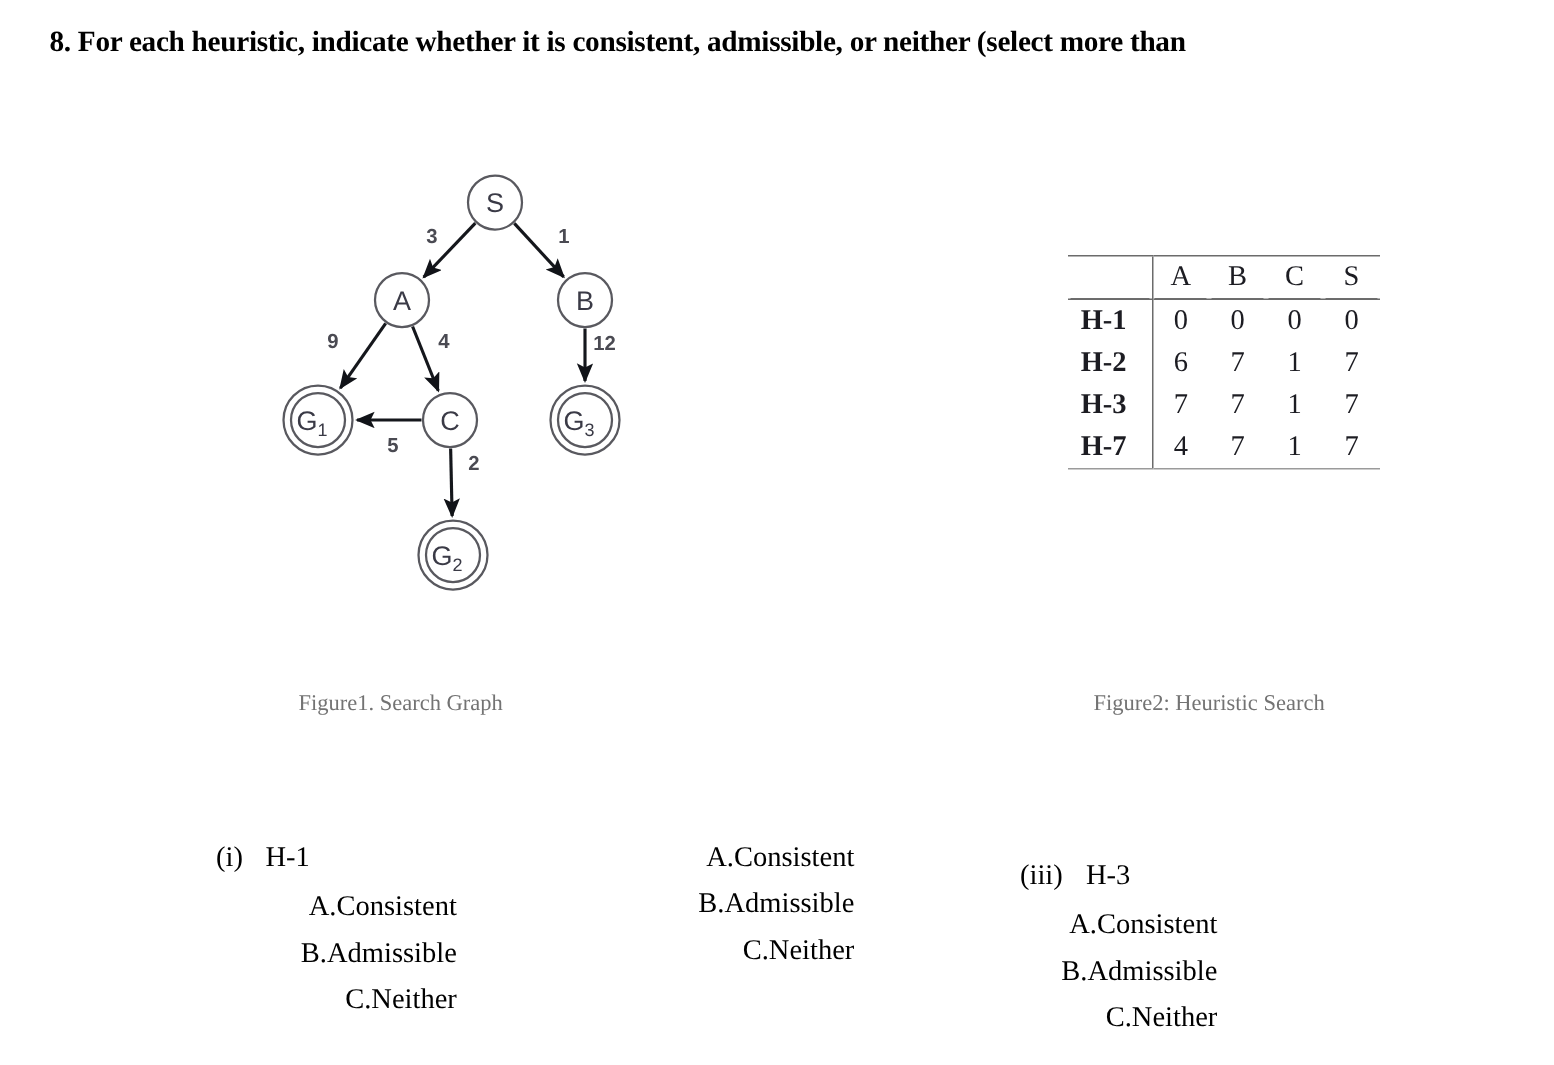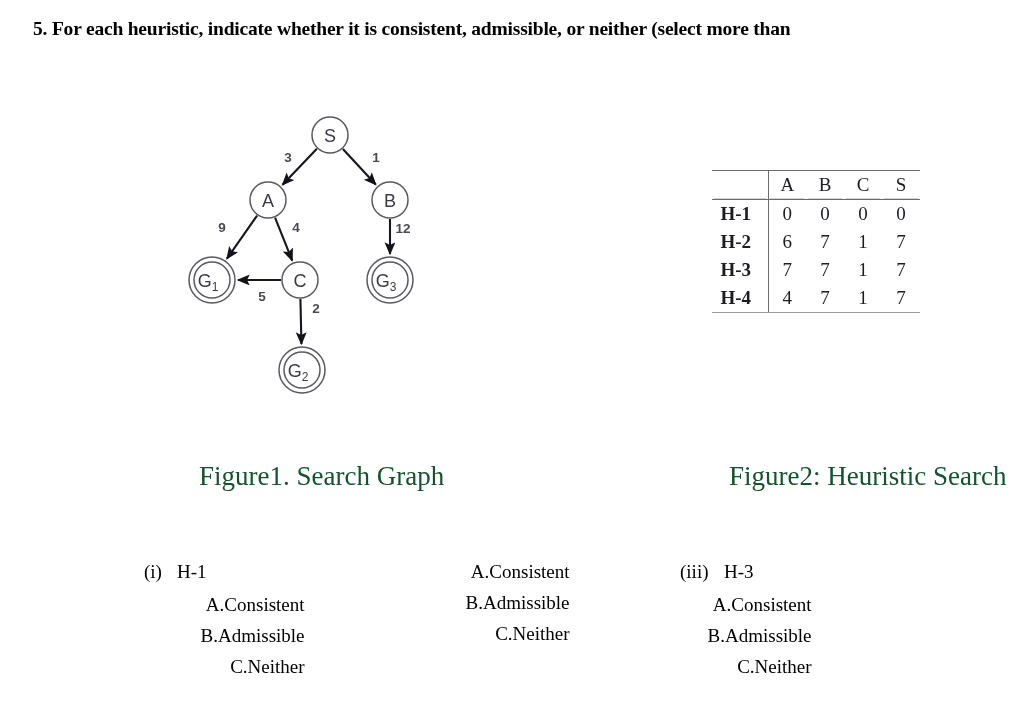--- a/index.html
+++ b/index.html
@@ -82,22 +82,22 @@
   table.heur thead tr.headrow td.vdiv,
   table.heur tbody tr td.vdiv { border-left: 1.3px solid #6b6b6b; }
   table.heur tbody tr.firstbody td { border-top: 1.3px solid #6b6b6b; }
   table.heur tbody tr.firstbody td.dbl { box-shadow: 0 -3px 0 -1.7px #6b6b6b; }
   table.heur tbody tr.lastbody td { border-bottom: 1.3px solid #9a9a9a; }
 
   
   .caption {
     position: absolute;
     font-family: "Liberation Serif", serif;
-    font-size: 27px;
-    color: #14532d;
+    font-size: 15px;
+    color: #737373;
     white-space: nowrap;
   }
   .caption-1 { left: 199px; top: 461px; }
   .caption-2 { left: 729px; top: 461px; }
 
   
   .options-area {
     position: absolute;
     left: 0;
     top: 556px;
@@ -134,29 +134,29 @@
 
   
   .opt-col-1 .opt-roman { width: 33px; }
   .opt-col-1 .opt-item { padding-left: 37px; }
   .opt-col-1 .opt-letter { width: 37px; }
 
   .opt-col-2 .opt-roman { width: 38px; }
   .opt-col-2 .opt-item { padding-left: 13px; }
   .opt-col-2 .opt-letter { width: 37px; }
 
-  .opt-col-3 .opt-roman { width: 44px; }
+  .opt-col-3 .opt-roman { width: 44px; margin-top: 12px; }
   .opt-col-3 .opt-item { padding-left: 18px; }
   .opt-col-3 .opt-letter { width: 27px; }
 </style>
 </head>
 <body>
 
 <div class="question-header">
-  <span class="qline">5. For each heuristic, indicate whether it is consistent, admissible, or neither (select more than</span>
+  <span class="qline">8. For each heuristic, indicate whether it is consistent, admissible, or neither (select more than</span>
 </div>
 
 <div class="graph-figure">
   <svg class="graph-svg" id="graph-svg" width="320" height="300" viewBox="150 105 320 300">
       <defs>
         <marker id="arrowhead" markerWidth="7" markerHeight="7" refX="5.6" refY="2.6" orient="auto" markerUnits="strokeWidth">
           <path d="M0,0 L6.2,2.6 L0,5.2 L1.3,2.6 Z" fill="#111318"></path>
         </marker>
       </defs>
       <g>
@@ -238,21 +238,21 @@
           <td class="">7</td>
         </tr>
         <tr>
           <td class="rowhead">H-3</td>
           <td class="vdiv">7</td>
           <td class="">7</td>
           <td class="">1</td>
           <td class="">7</td>
         </tr>
         <tr class=" lastbody">
-          <td class="rowhead">H-4</td>
+          <td class="rowhead">H-7</td>
           <td class="vdiv">4</td>
           <td class="">7</td>
           <td class="">1</td>
           <td class="">7</td>
         </tr>
       </tbody>
   </table>
 </div>
 
 <div class="caption caption-1">Figure1. Search Graph</div>

